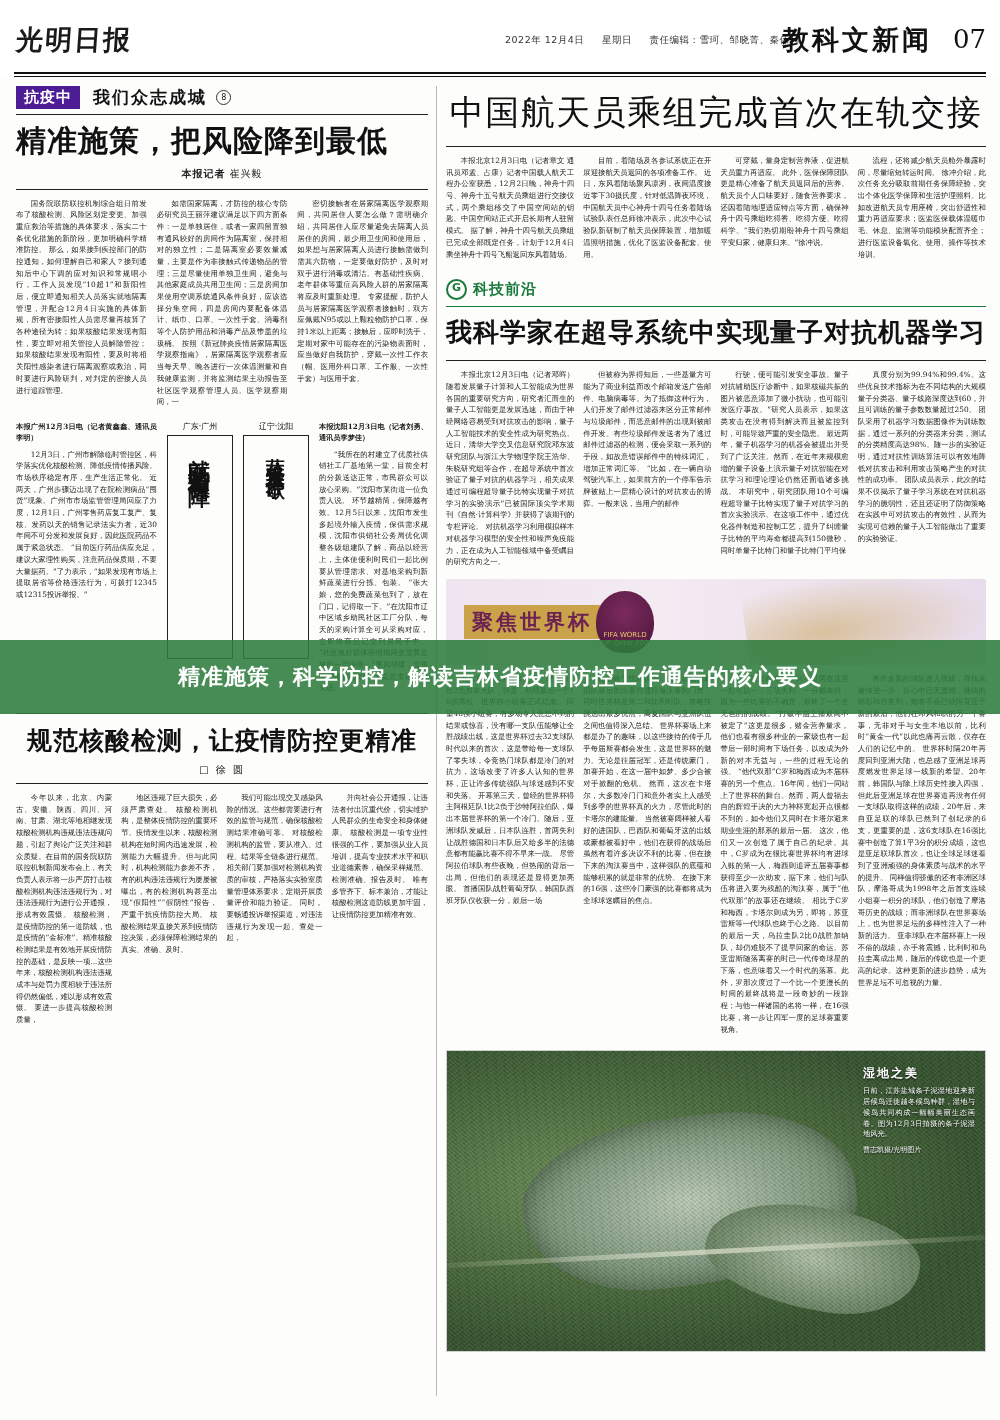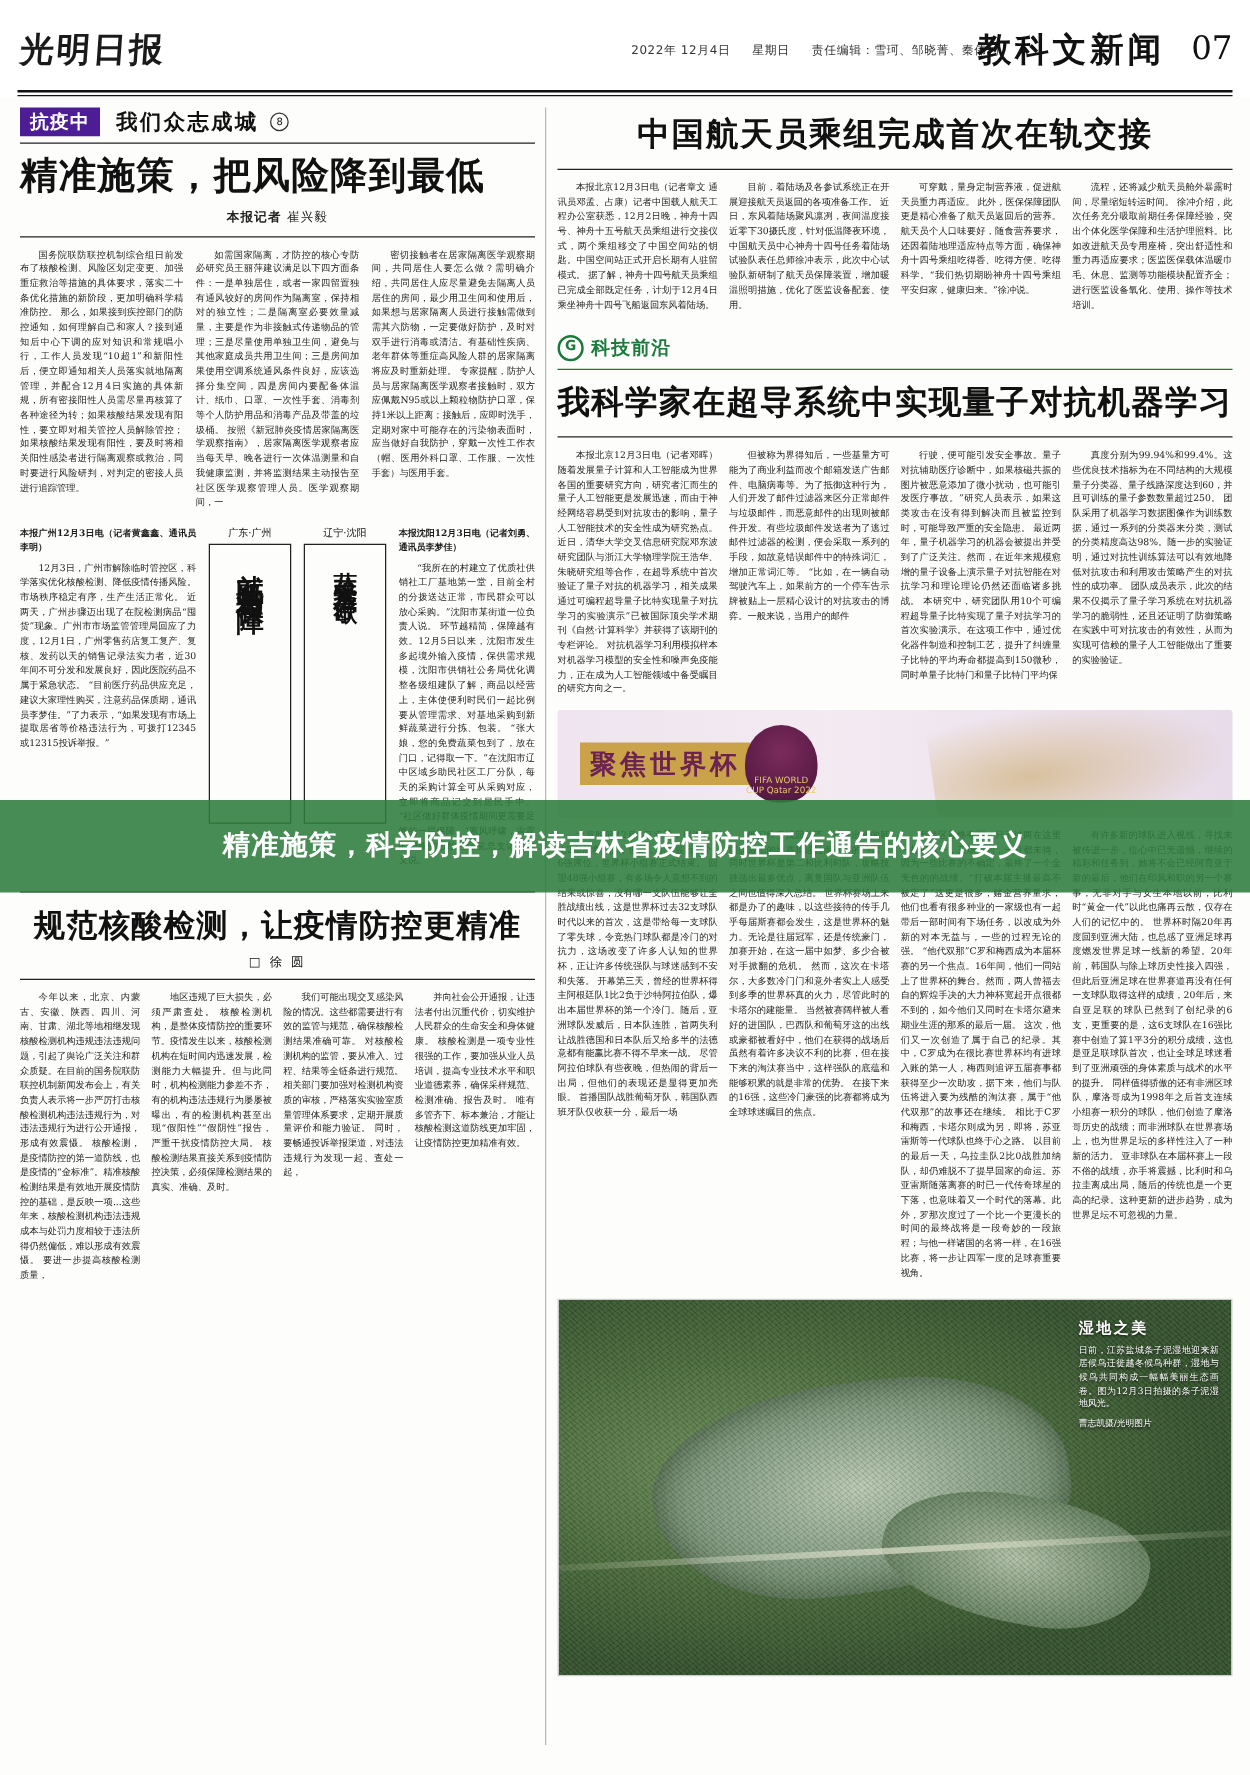--- a/index.html
+++ b/index.html
@@ -104,21 +104,21 @@
   .headline-2{
     font-family:"DejaVu Serif","Liberation Serif",serif;
     font-size:25px;font-weight:bold;letter-spacing:1px;
     text-align:center;margin:10px 0 6px 0;
   }
   .subline{text-align:center;font-size:10px;margin-bottom:6px;letter-spacing:2px;}
 
   
   .headline-r1{
     font-family:"DejaVu Serif","Liberation Serif",serif;
-    font-size:26px;font-weight:bold;letter-spacing:1.5px;text-align:center;
+    font-size:34px;font-weight:normal;letter-spacing:1.5px;text-align:center;
     margin:4px 0 10px 0;
   }
   .headline-r2{
     font-family:"DejaVu Serif","Liberation Serif",serif;
     font-size:26px;font-weight:bold;letter-spacing:1px;text-align:center;
     margin:6px 0 10px 0;
   }
   .kicker{
     display:flex;align-items:center;gap:6px;margin:14px 0 6px 0;
   }
@@ -274,21 +274,21 @@
 
     <div style="display:flex;gap:10px;margin-top:8px;">
       <div style="flex:1.55;">
         <p class="ptext noind" style="font-size:7.2px;">
           <span class="dateline">本报广州12月3日电（记者黄鑫鑫、通讯员李明）</span>
         </p>
         <p class="ptext">12月3日，广州市解除临时管控区，科学落实优化核酸检测、降低疫情传播风险。市场秩序稳定有序，生产生活正常化。
 
 近两天，广州步骤迈出现了在院检测病品“囤货”现象。广州市市场监管管理局回应了力度，12月1日，广州零售药店复工复产、复核、发药以天的销售记录法实力者，近30年间不可分发和发展良好，因此医院药品不属于紧急状态。
 
-“目前医疗药品供应充足，建议大家理性购买，注意药品保质期，通讯员李梦佳。”了力表示，“如果发现有市场上提取居省等价格违法行为，可拨打12345或12315投诉举报。”</p>
+“目前医疗药品供应充足，建议大家理性购买，注意药品保质期，不要大量据药。”了力表示，“如果发现有市场上提取居省等价格违法行为，可拨打12345或12315投诉举报。”</p>
       </div>
       <div style="width:66px;">
         <div style="font-size:8px;text-align:center;margin-bottom:3px;">广东·广州</div>
         <div class="vbox" style="height:210px;">
           <div class="vtitle">就医购药有保障</div>
         </div>
       </div>
       <div style="width:66px;">
         <div style="font-size:8px;text-align:center;margin-bottom:3px;">辽宁·沈阳</div>
         <div class="vbox" style="height:210px;">

